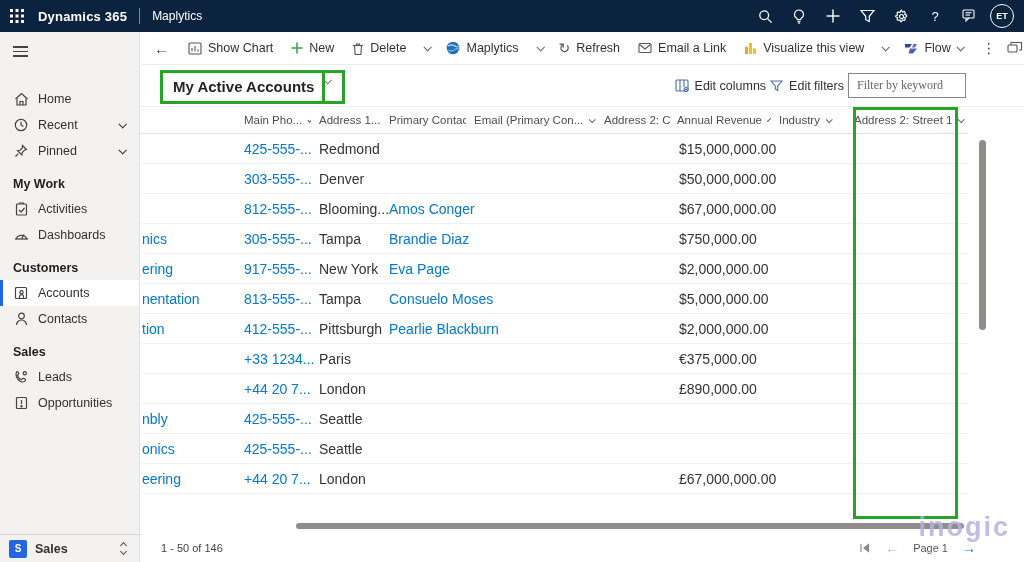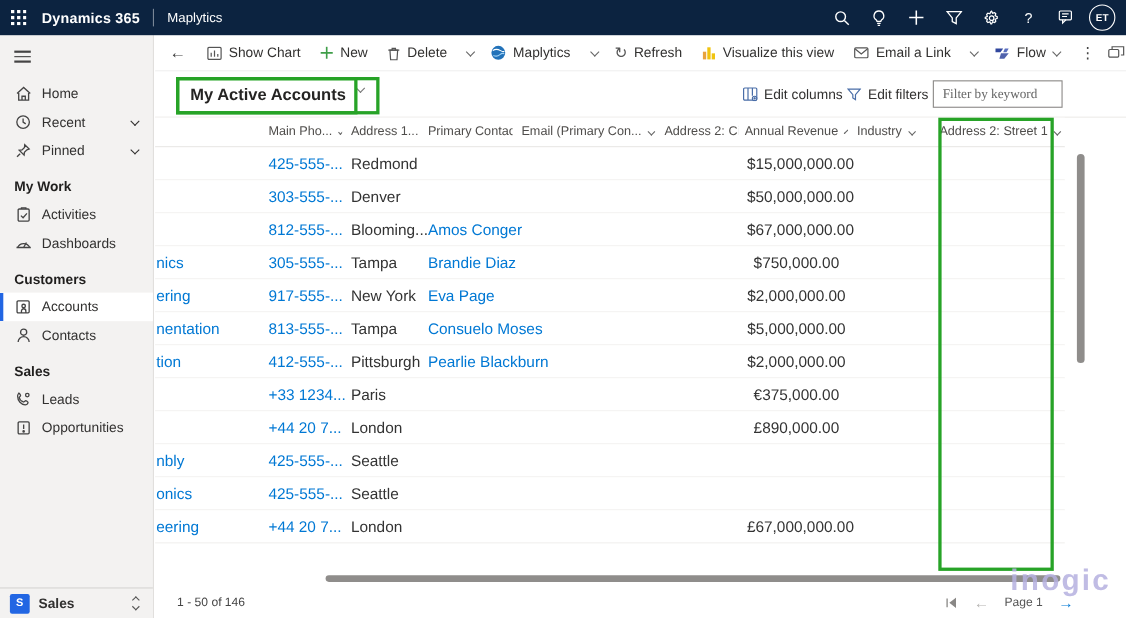--- a/index.html
+++ b/index.html
@@ -21,21 +21,21 @@
   .top-icons{margin-left:auto;display:flex;align-items:center;height:32px}
   .tico{width:34px;height:32px;display:flex;align-items:center;justify-content:center;cursor:pointer;font-size:14px}
   .avatar{width:24px;height:24px;border:1px solid #fff;border-radius:50%;display:flex;align-items:center;
     justify-content:center;font-size:9px;font-weight:700;margin:0 10px 0 4px;cursor:pointer}
 
   
   .sidebar{position:absolute;top:32px;left:0;width:140px;bottom:0;background:#f3f2f1;
     border-right:1px solid #e1dfdd;z-index:10;font-size:12.5px;color:var(--ink)}
   .burger{padding:11px 0 4px 13px;cursor:pointer}
   .burger div{width:15px;height:1.6px;background:#444;margin:3px 0}
-  .snav{margin-top:8px}
+  .snav{margin-top:22px}
   .sitem{height:26px;display:flex;align-items:center;padding-left:13px;cursor:pointer;position:relative}
   .sitem .sic{width:16px;height:16px;margin-right:9px;flex:0 0 16px;display:flex;align-items:center;justify-content:center}
   .sitem.sel{background:#fff;box-shadow:inset 3px 0 0 #2266e3}
   .sitem .schev{margin-left:auto;margin-right:14px}
   .sgroup{font-weight:700;font-size:12.5px;color:#201f1e;padding:13px 0 5px 13px}
   .chev{display:inline-block;width:6px;height:6px;border-right:1.4px solid currentColor;
     border-bottom:1.4px solid currentColor;transform:rotate(45deg) translateY(-1px)}
   .area{position:absolute;bottom:0;left:0;width:139px;height:28px;border-top:1px solid #d6d4d2;
     display:flex;align-items:center;padding:0 9px;background:#f3f2f1;cursor:pointer}
   .area-tile{width:18px;height:18px;background:#2266e3;color:#fff;border-radius:2px;font-size:10px;
@@ -71,21 +71,21 @@
   .gridhead{position:absolute;left:141px;top:107px;width:827px;height:27px;display:flex;align-items:center;
     border-bottom:1px solid #e3e1df;font-size:11.5px;color:#4f4d4b;background:#fff}
   .hcell{display:flex;align-items:center;gap:6px;height:100%;padding-left:8px;cursor:pointer;white-space:nowrap;overflow:hidden}
   .hcell .chev{width:5px;height:5px;color:#666}
   .rows{position:absolute;left:141px;top:134px;width:827px}
   .grow{height:30px;display:flex;align-items:center;border-bottom:1px solid #f1f0ee;font-size:14px;color:#333;background:#fff}
   .cell{padding-left:8px;white-space:nowrap;overflow:visible}
   .link{color:var(--accent);cursor:pointer}
   .c1{width:95px;padding-left:1px;overflow:hidden}
   .c2{width:75px}.c3{width:70px}.c4{width:85px}.c5{width:130px}.c6{width:75px}
-  .c7{width:100px;text-align:center;padding-right:2px;justify-content:flex-end}
+  .c7{width:100px;text-align:left;padding-right:2px;justify-content:flex-end}
   .c8{width:75px}.c9{width:120px}
   .hcell.c7{display:flex}
 
   
   .green-box-view{position:absolute;left:160px;top:70px;width:165px;height:34px;border:3px solid var(--green);z-index:6;pointer-events:none}
   .green-box-col{position:absolute;left:853px;top:107px;width:105px;height:412px;border:3px solid var(--green);z-index:6;pointer-events:none}
   .vscroll{position:absolute;left:979px;top:140px;width:7px;height:190px;background:#8f8d8b;border-radius:4px;z-index:5;cursor:pointer}
   .hscroll{position:absolute;left:296px;top:523px;width:668px;height:6px;background:#8f8d8b;border-radius:3px;z-index:5;cursor:pointer}
   .watermark{position:absolute;right:14px;top:512px;font-size:27px;font-weight:700;color:var(--watermark);
     letter-spacing:2px;z-index:7;opacity:.85}
@@ -318,33 +318,33 @@
     </span>
     <span class="cdivider"></span>
     <span class="cchev">
         <span class="chev"></span>
       </span>
     <span class="cbtn">
       <span style="font-size:14px;color:#555">↻</span>
       <span>Refresh</span>
     </span>
     <span class="cbtn">
+      <svg width="14" height="12" viewBox="0 0 14 12" fill="none" stroke="#555" stroke-width="1.1">
+          <rect x="1" y="1.5" width="12" height="9" rx="1"></rect>
+          <path d="M1.5 2.5L7 7l5.5-4.5"></path>
+        </svg>
+      <span>Email a Link</span>
+    </span>
+    <span class="cbtn">
       <svg width="13" height="13" viewBox="0 0 13 13">
           <rect x="1" y="5" width="3" height="7" fill="#e8a33d"></rect>
           <rect x="5" y="1" width="3" height="11" fill="var(--vis-yellow)"></rect>
           <rect x="9" y="6.5" width="3" height="5.5" fill="var(--vis-yellow)"></rect>
         </svg>
       <span>Visualize this view</span>
-    </span>
-    <span class="cbtn">
-      <svg width="14" height="12" viewBox="0 0 14 12" fill="none" stroke="#555" stroke-width="1.1">
-          <rect x="1" y="1.5" width="12" height="9" rx="1"></rect>
-          <path d="M1.5 2.5L7 7l5.5-4.5"></path>
-        </svg>
-      <span>Email a Link</span>
     </span>
     <span class="cdivider"></span>
     <span class="cchev">
         <span class="chev"></span>
       </span>
     <span class="cbtn">
       <svg width="14" height="11" viewBox="0 0 14 11">
           <path d="M1 1h7L5.5 4.5H1z" fill="#31479e"></path>
           <path d="M6 5.5h7L9 10.5H4.5z" fill="#31479e" opacity=".85"></path>
           <path d="M9.5 1H13L11 4.5H8z" fill="#5a6fc0"></path>

